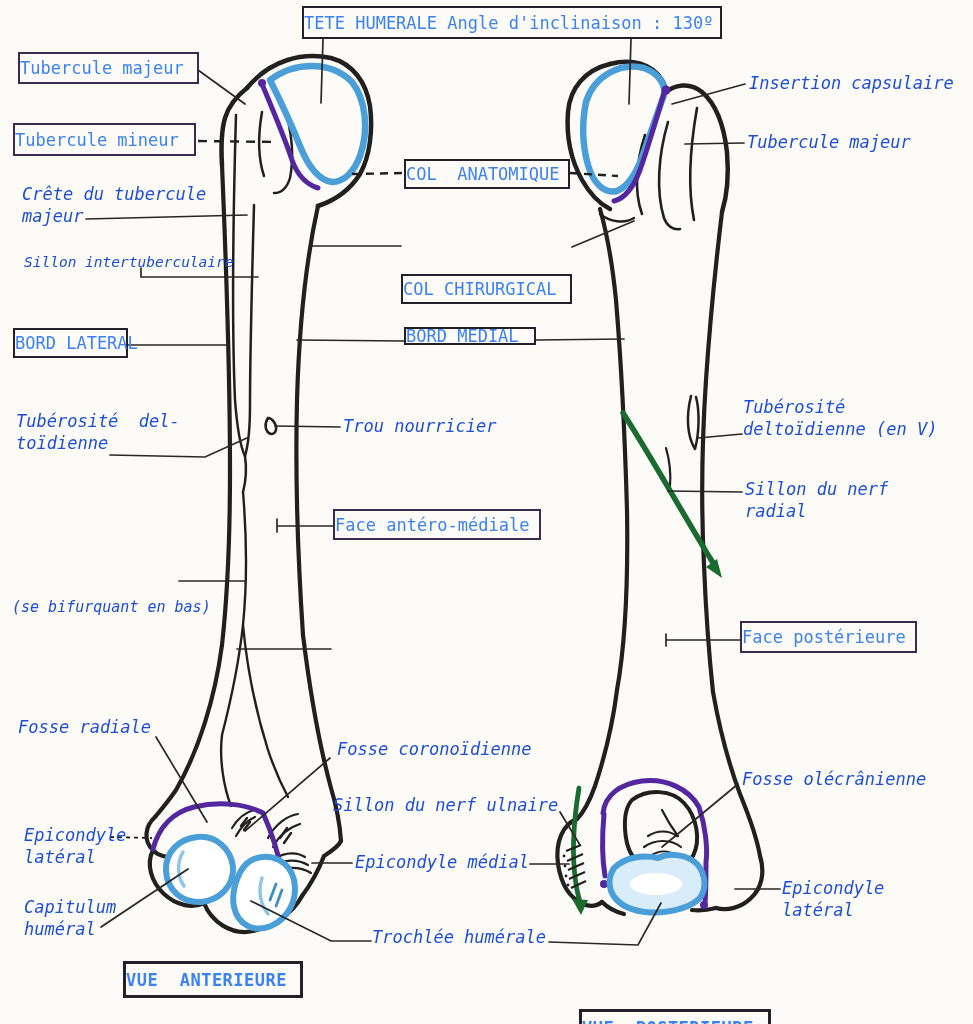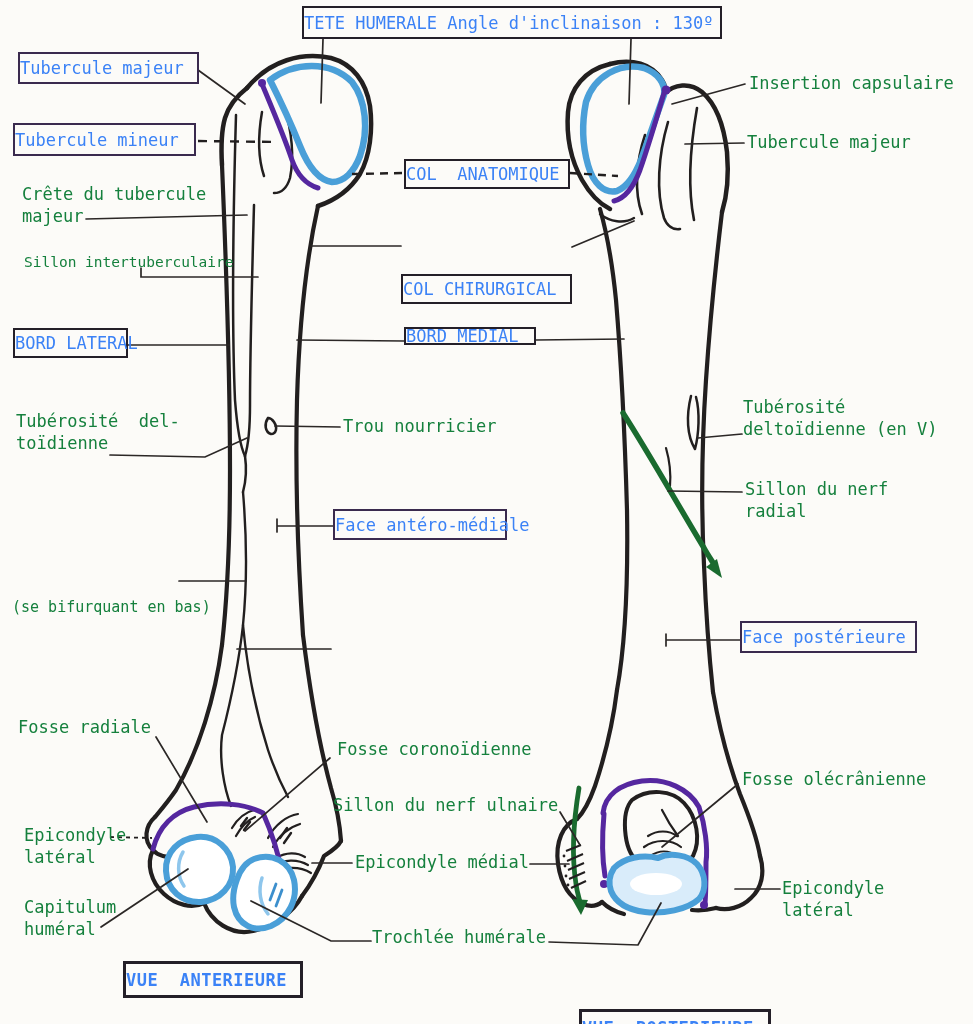--- a/index.html
+++ b/index.html
@@ -5,21 +5,21 @@
   html,body{margin:0;padding:0;background:#e8e8e8;}
   .stage{
     position:relative;width:973px;height:1024px;margin:0 auto;
     background:#fcfbf8;overflow:hidden;
     font-family:"DejaVu Sans Mono","Liberation Mono",monospace;
     color:#262221;
   }
   svg.draw{position:absolute;left:0;top:0;}
   .lbl{
     position:absolute;font-size:17px;line-height:22px;white-space:pre-wrap;
-    color:#15803d;letter-spacing:0px;
+    color:#1d4ed8;letter-spacing:0px;font-style:italic;
   }
   .lbl.small{font-size:14.5px;line-height:19px;}
   .lbl.note{font-size:15px;line-height:20px;}
   .box{
     position:absolute;display:flex;align-items:center;
     border:2.5px solid #241f28;background:#fcfbf8;box-sizing:border-box;
     font-size:17px;white-space:pre;color:#3b82f6;
   }
   .box--violet{border-color:#3a2a4e;}
   .box--heavy{border-width:3px;font-weight:700;letter-spacing:0.5px;}
@@ -195,21 +195,21 @@
 <div class="box box--violet" style="left:13px;top:123px;width:183px;height:33px;"><span>Tubercule mineur</span></div>
 
 <div class="box" style="left:404px;top:159px;width:166px;height:30px;"><span>COL  ANATOMIQUE</span></div>
 
 <div class="box" style="left:401px;top:230px;width:171px;height:30px;margin-top:44px;"><span>COL CHIRURGICAL</span></div>
 
 <div class="box" style="left:13px;top:328px;width:115px;height:30px;"><span>BORD LATERAL</span></div>
 
 <div class="box" style="left:404px;top:327px;width:132px;height:18px;"><span>BORD MEDIAL</span></div>
 
-<div class="box box--violet" style="left:333px;top:509px;width:174px;height:31px;"><span>Face antéro-médiale</span></div>
+<div class="box box--violet" style="left:333px;top:509px;width:208px;height:31px;"><span>Face antéro-médiale</span></div>
 
 
 
 <div class="box box--violet" style="left:740px;top:621px;width:177px;height:32px;"><span>Face postérieure</span></div>
 
 <div class="box box--heavy" style="left:123px;top:961px;width:180px;height:37px;"><span>VUE  ANTERIEURE</span></div>
 
 <div class="box box--heavy" style="left:579px;top:1009px;width:192px;height:37px;"><span>VUE  POSTERIEURE</span></div>
 
 <div class="lbl" style="left:22px;top:183px;">Crête du tubercule

